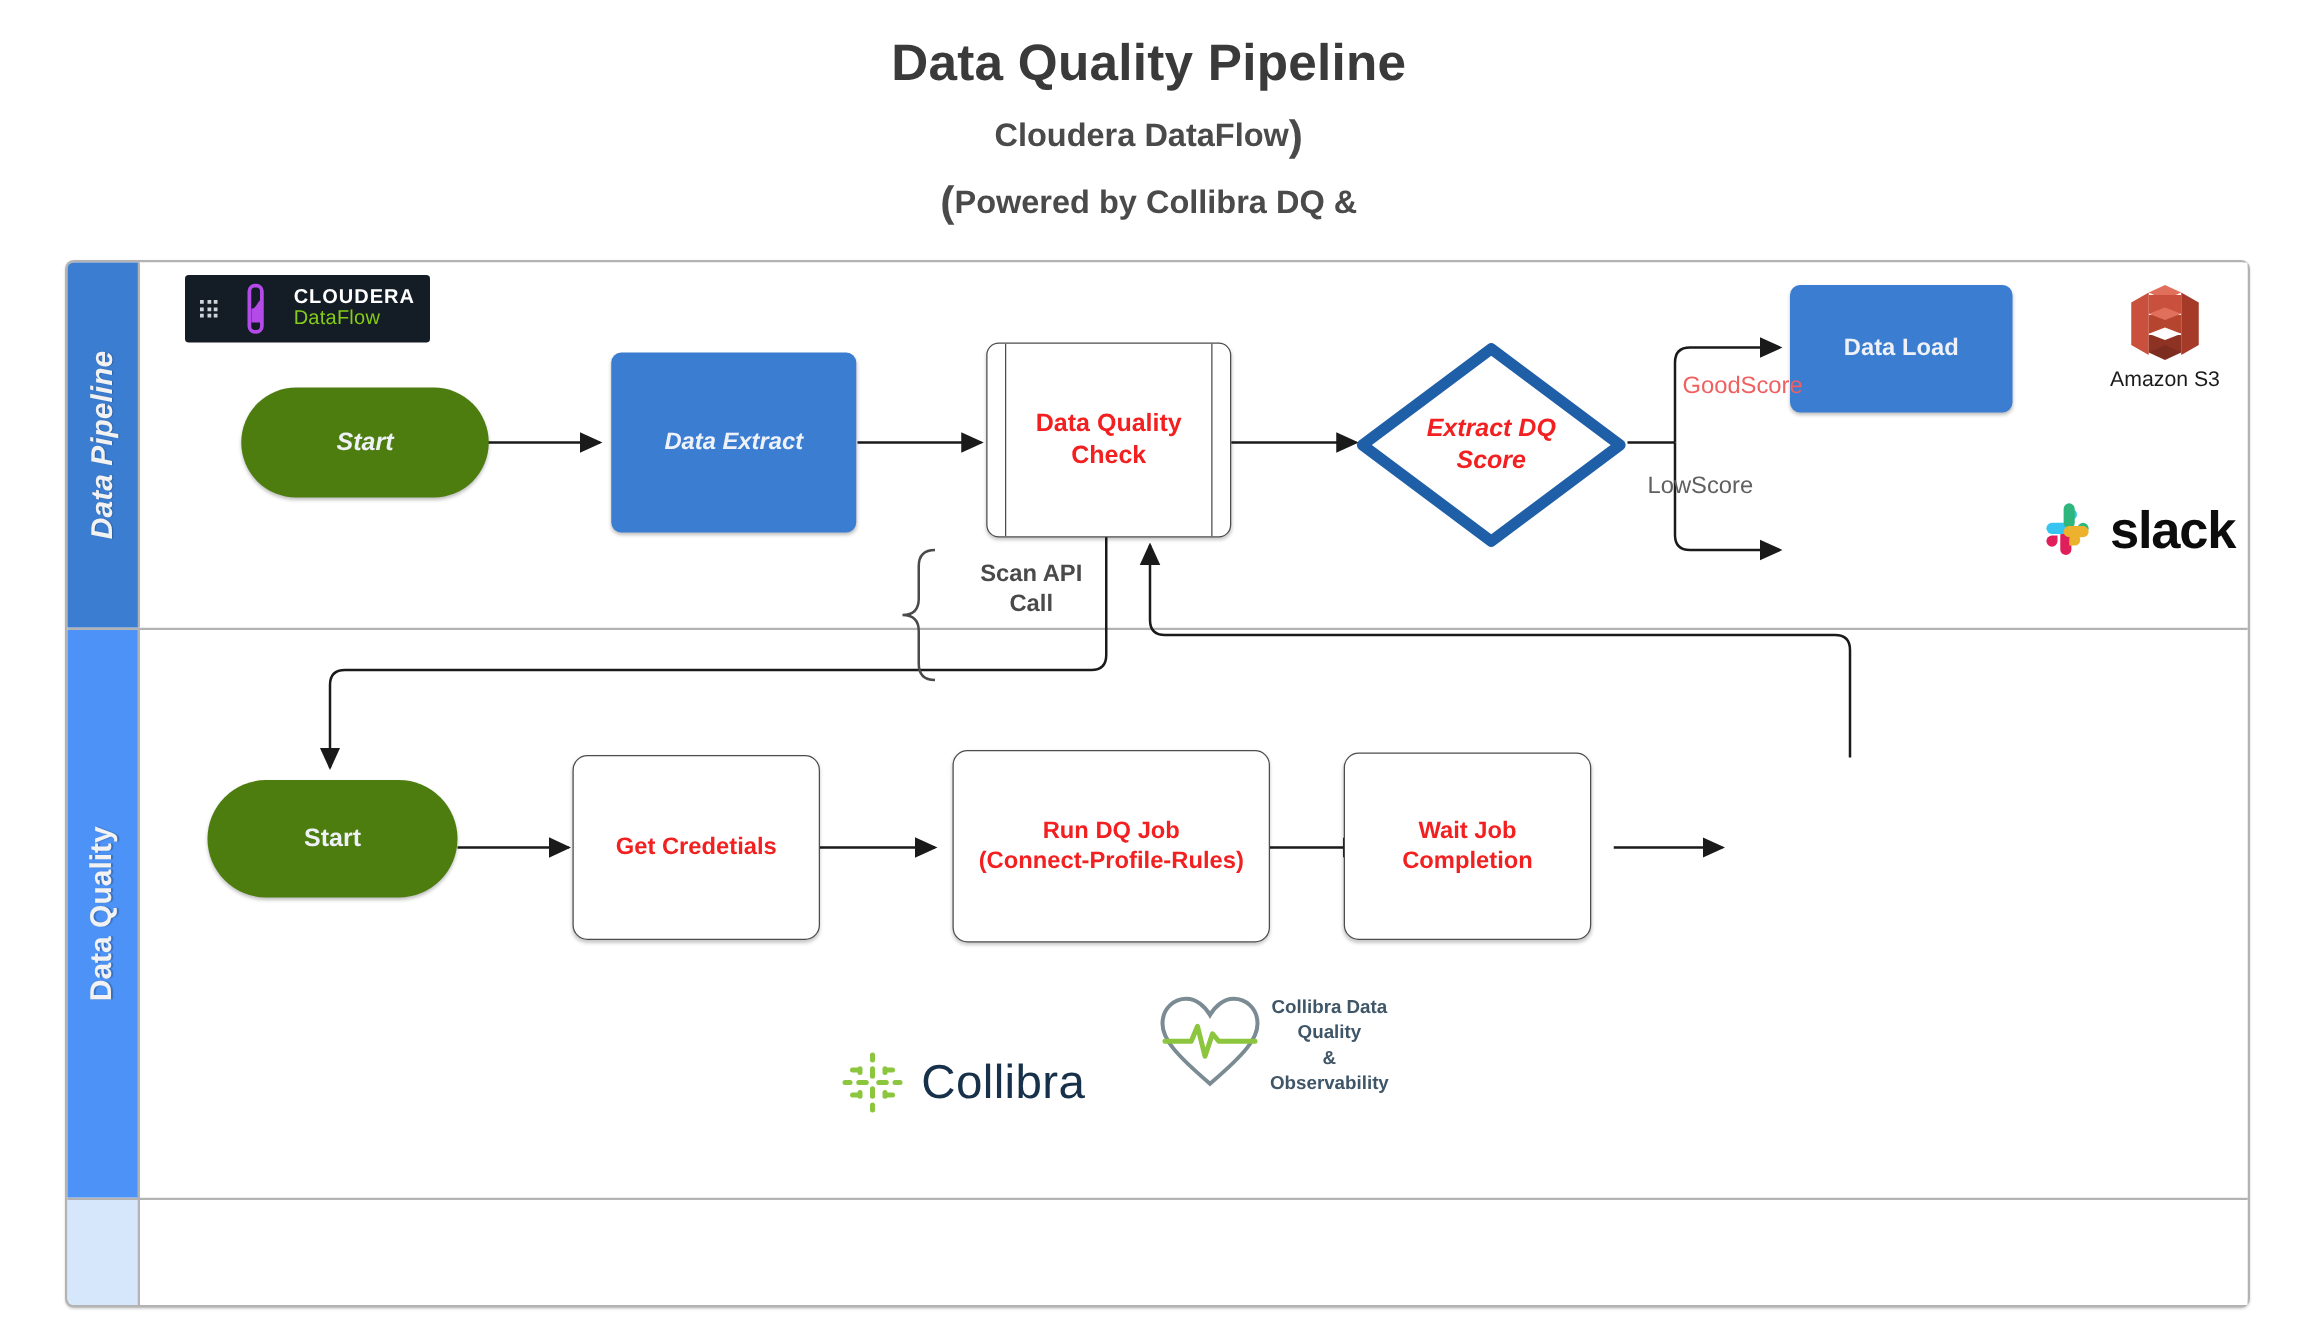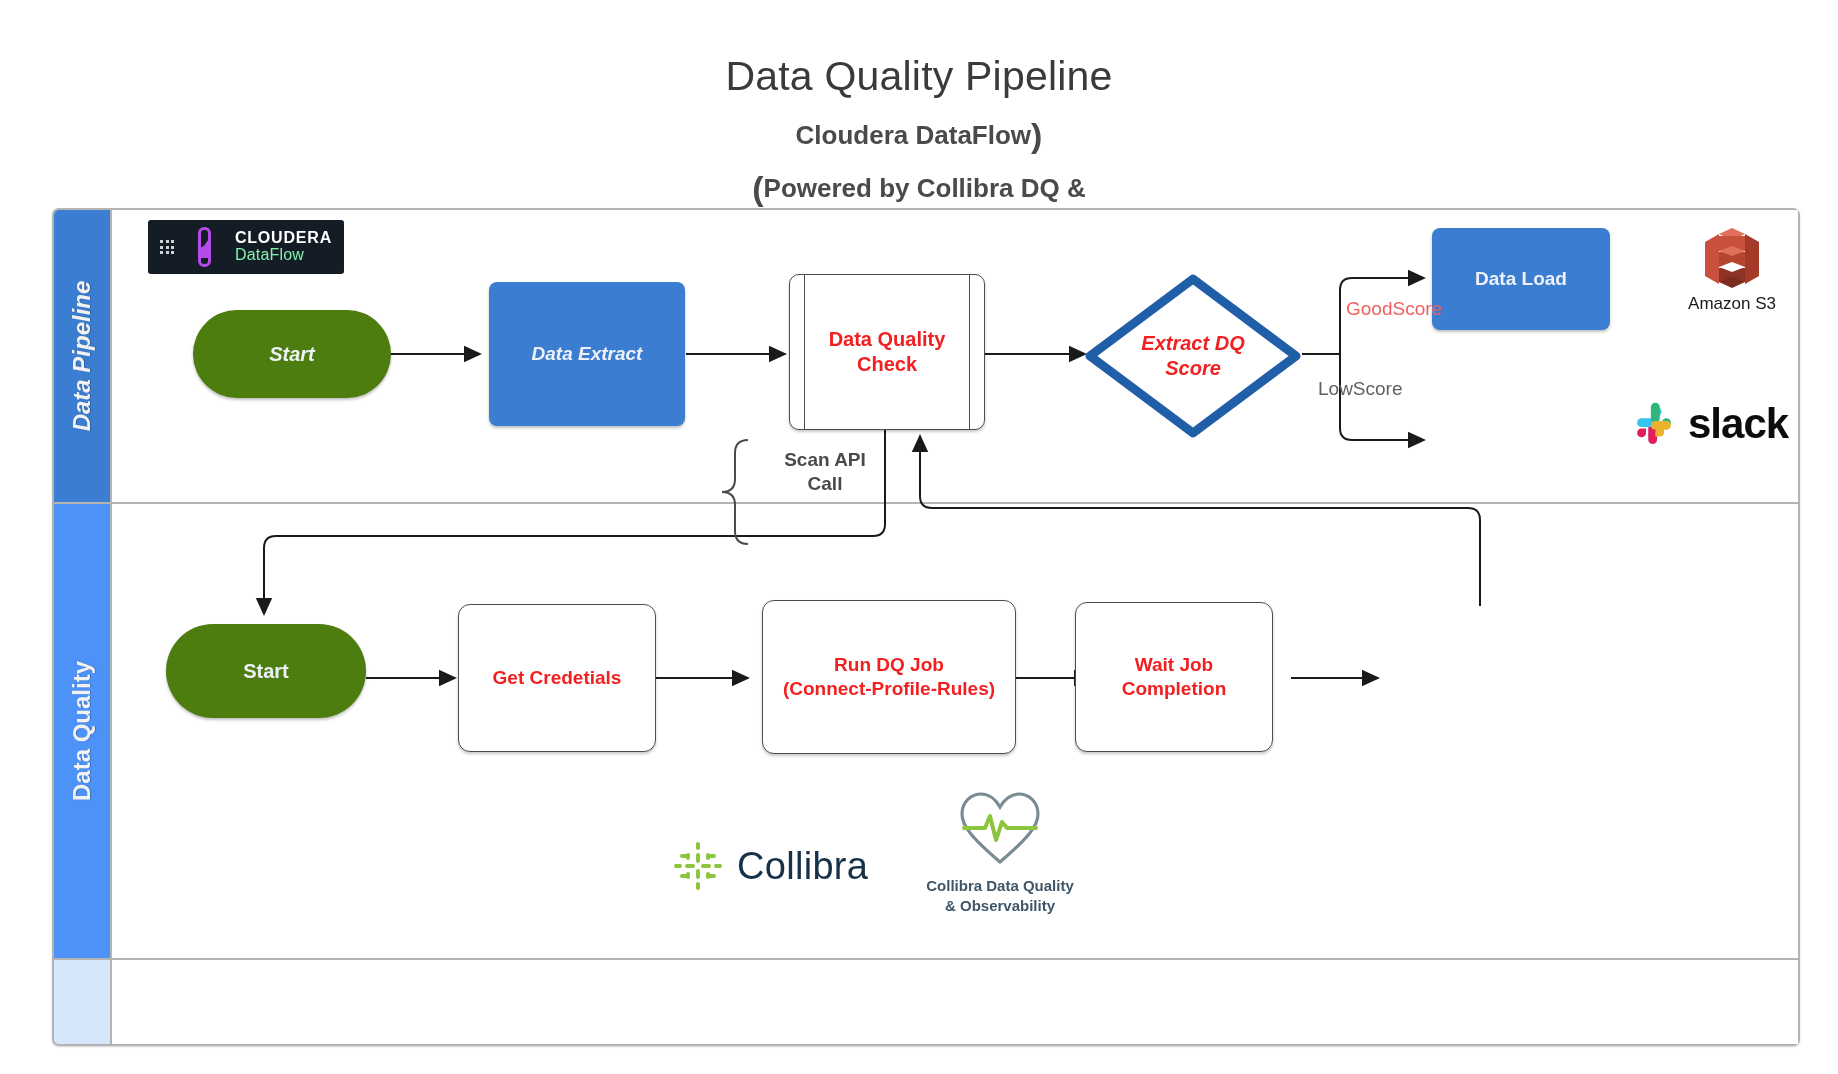--- a/index.html
+++ b/index.html
@@ -8,21 +8,21 @@
     background:#ffffff;
     font-family:"Liberation Sans", sans-serif;
     overflow:hidden;
     position:relative;
   }
   #canvas{position:absolute;left:0;top:0;width:1838px;height:1074px;}
 
   
   .title-wrap{position:absolute;left:0;top:28px;width:1838px;text-align:center;}
   .title-main{
-    font-size:41px;font-weight:normal;color:#3a3a3a;letter-spacing:.2px;line-height:1.1;margin-top:26px;
+    font-size:41px;font-weight:bold;color:#3a3a3a;letter-spacing:.2px;line-height:1.1;
   }
   .title-sub{
     margin-top:10px;font-size:26px;font-weight:bold;color:#4a4a4a;line-height:1.55;
   }
   .paren-big{font-size:34px;vertical-align:-3px;}
 
   
   .pool{
     position:absolute;left:52px;top:208px;width:1748px;height:838px;
     border:2px solid #b3b3b3;border-radius:7px;background:#fff;box-sizing:border-box;
@@ -94,32 +94,32 @@
   
   .cdf-logo{
     position:absolute;background:#141c26;border-radius:3px;
     display:flex;align-items:center;gap:24px;padding:0 12px;box-sizing:border-box;
   }
   .cdf-dots{display:grid;grid-template-columns:repeat(3,3px);grid-gap:2.5px;}
   .cdf-dots i{width:3px;height:3px;background:#cfd4da;display:block;}
   .cdf-mark{width:34px;height:34px;border:3px solid #b44ae8;border-radius:6px;overflow:hidden;position:relative;background:#141c26;}
   .cdf-text{display:flex;flex-direction:column;line-height:1.06;}
   .cdf-text .t1{color:#ffffff;font-size:16px;font-weight:bold;letter-spacing:.8px;}
-  .cdf-text .t2{color:#86efac;font-size:16px;letter-spacing:.2px;}
+  .cdf-text .t2{color:#84cc16;font-size:16px;letter-spacing:.2px;}
 
   .s3-logo{position:absolute;display:flex;flex-direction:column;align-items:center;}
   .s3-cap{font-size:17px;color:#1a1a1a;margin-top:2px;}
 
   .slack-logo{position:absolute;display:flex;align-items:center;gap:10px;}
   .slack-word{font-size:42px;font-weight:bold;color:#0c0c0c;letter-spacing:-1px;}
 
   .collibra-logo{position:absolute;display:flex;align-items:center;gap:13px;}
   .collibra-word{font-size:38px;color:#17314a;letter-spacing:.3px;}
 
-  .cdqo-logo{position:absolute;display:flex;flex-direction:column;align-items:center;}
+  .cdqo-logo{position:absolute;display:flex;flex-direction:row;align-items:center;}
   .cdqo-cap{
     margin-top:8px;font-size:15px;font-weight:bold;color:#3f5668;
     text-align:center;line-height:1.35;
   }
 
   svg{display:block;overflow:visible;}
 </style>
 </head>
 <body>
 

